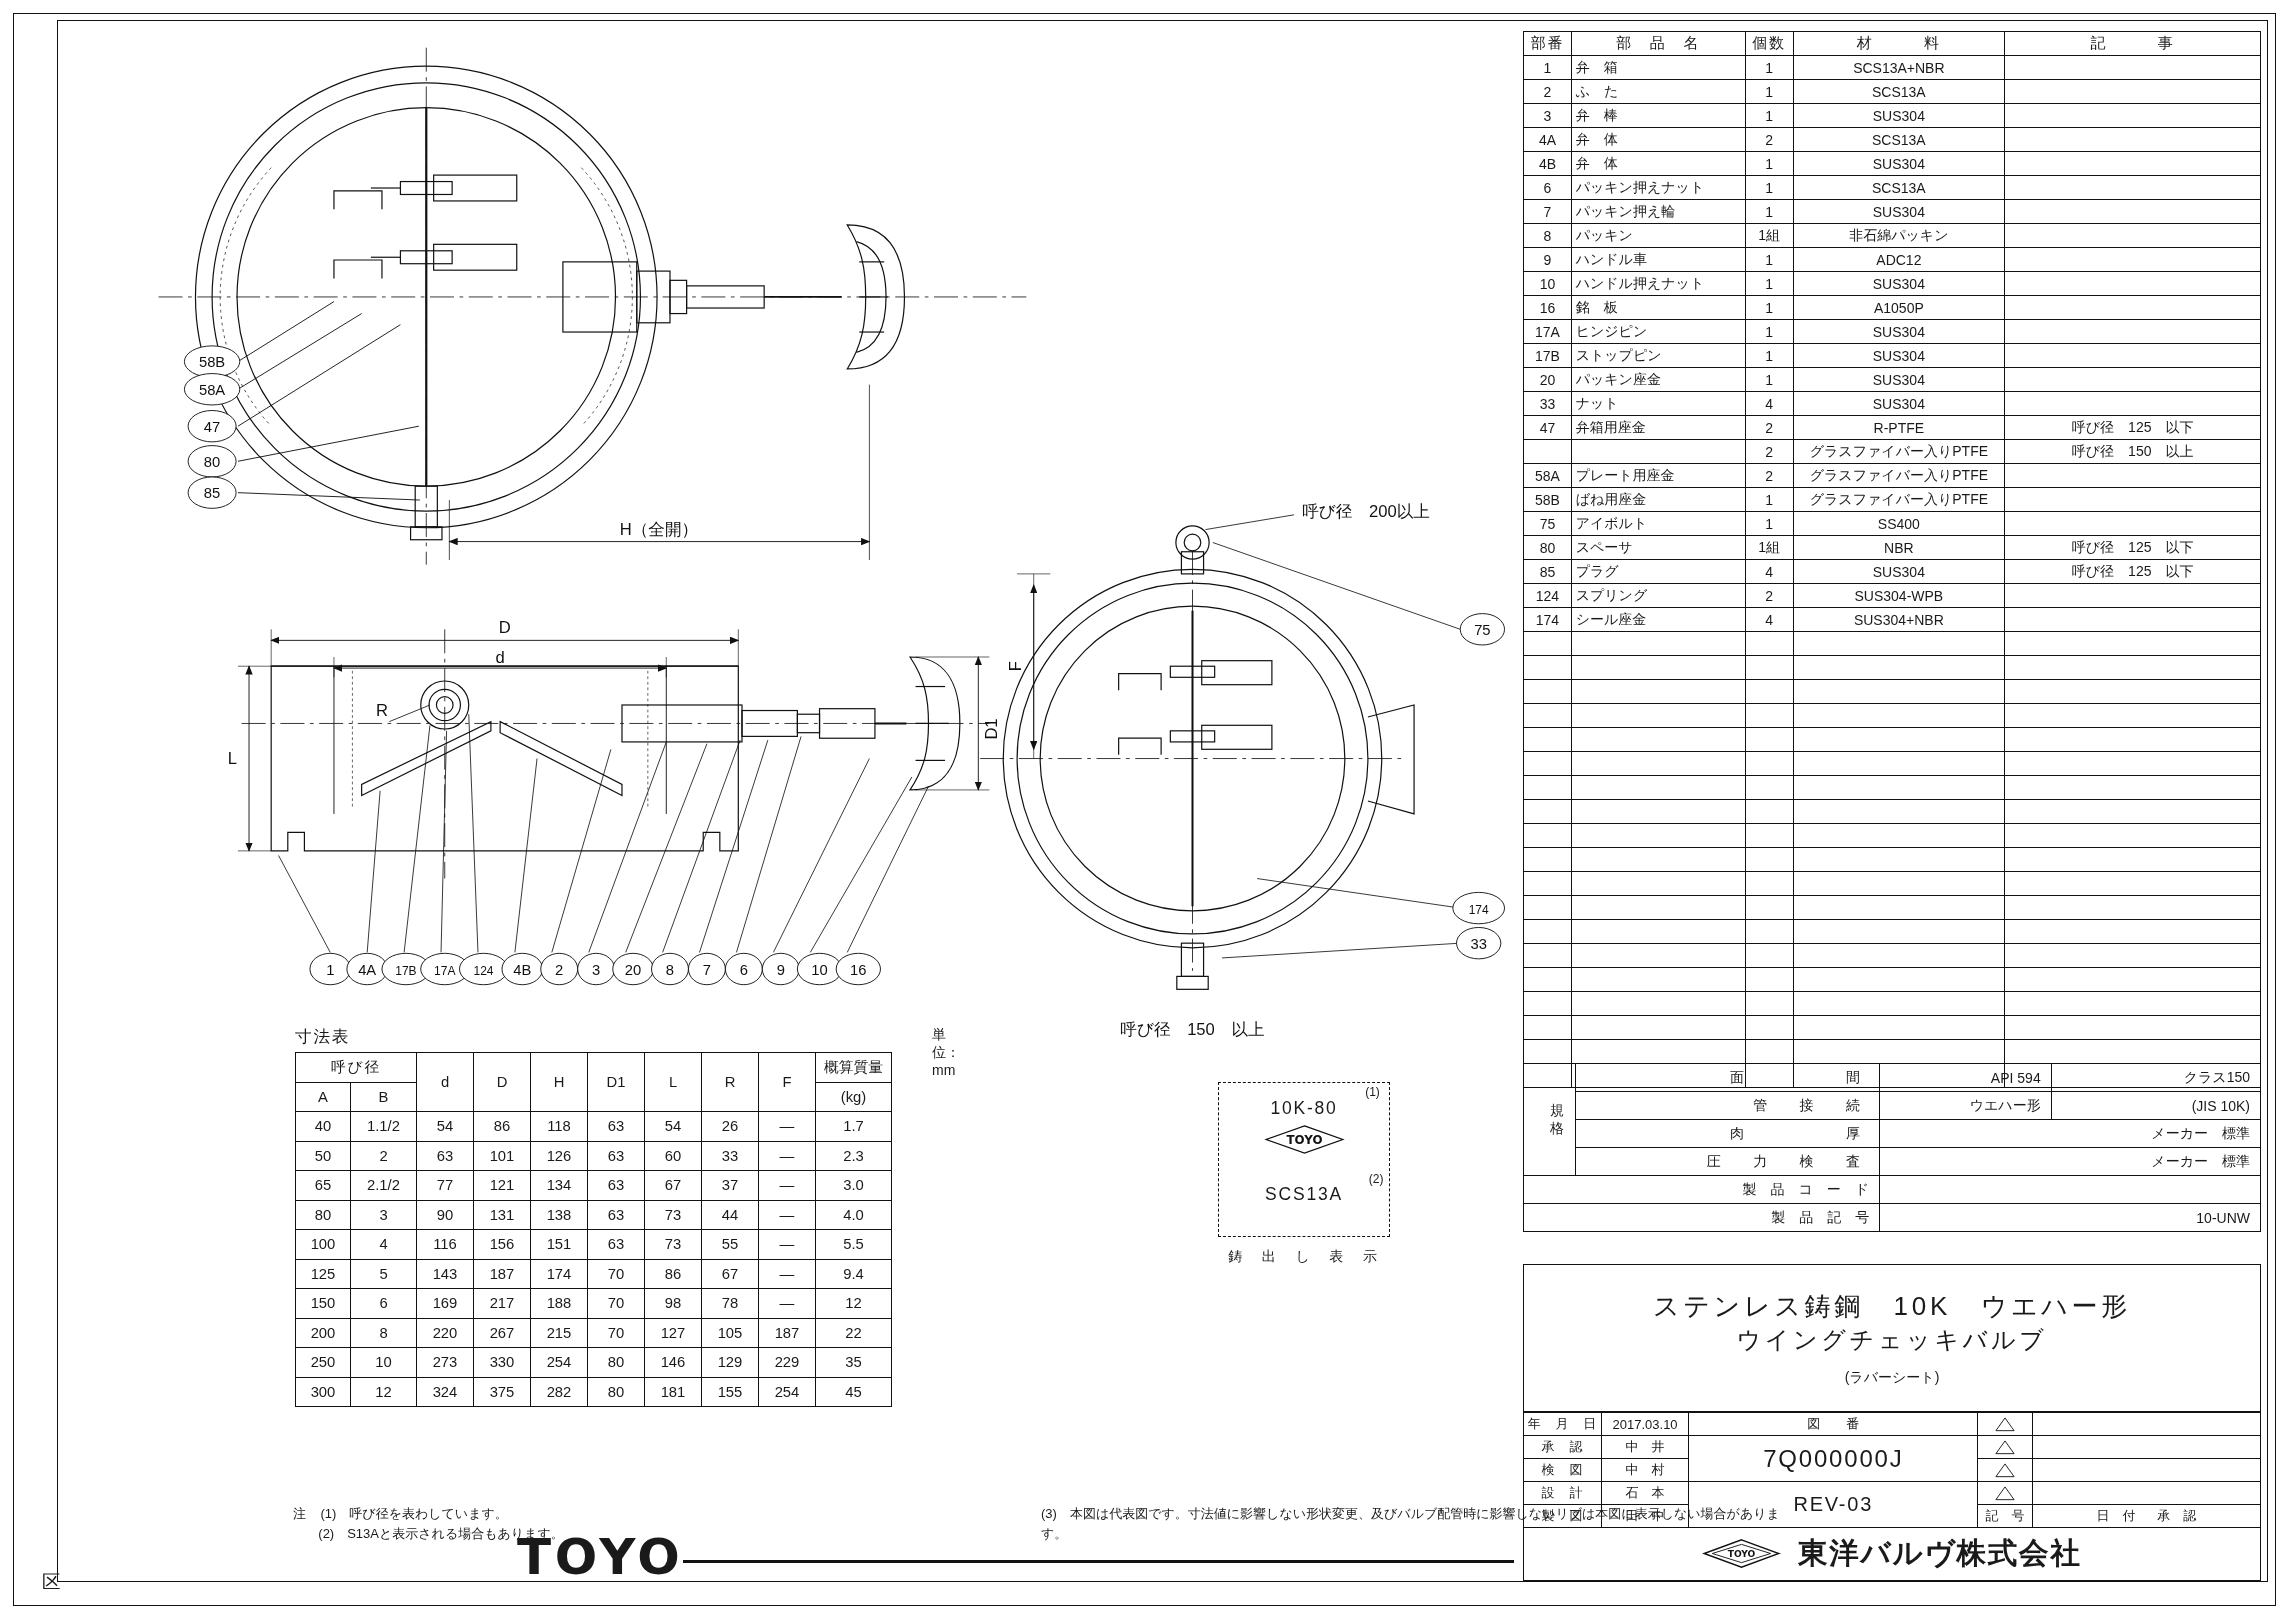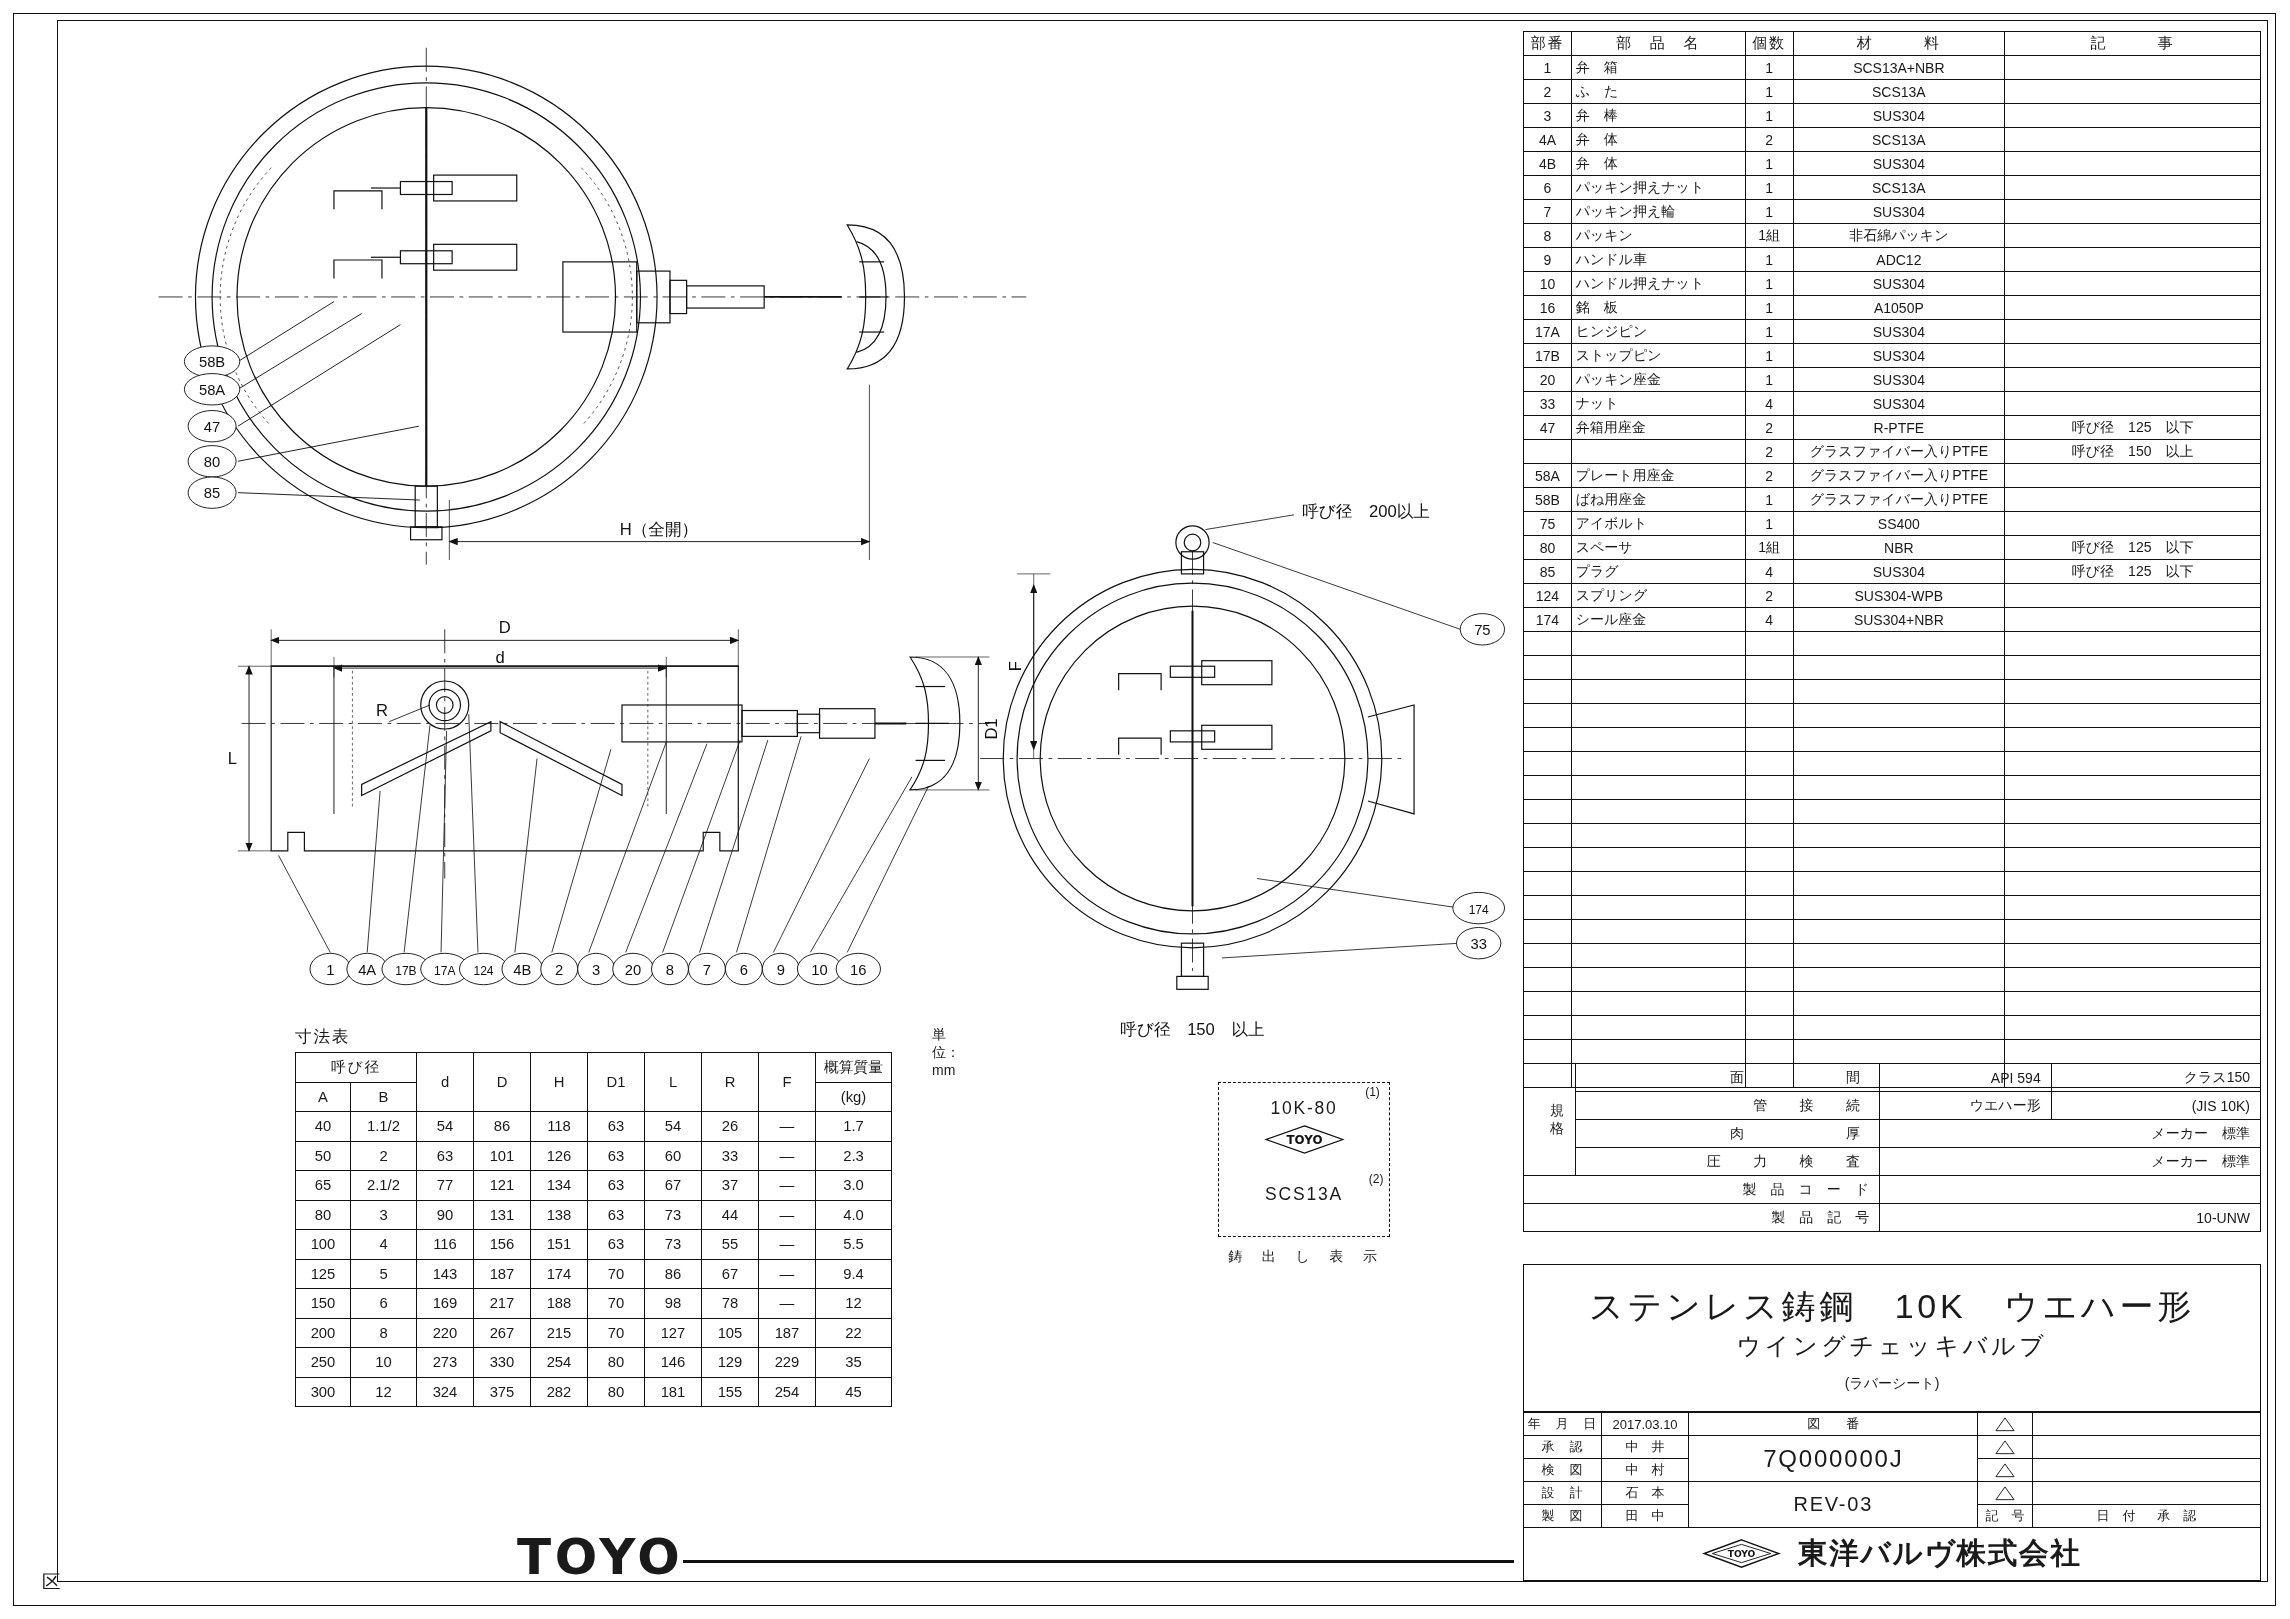--- a/index.html
+++ b/index.html
@@ -92,21 +92,21 @@
     left: 1523px; top: 1264px;
     width: 738px; height: 148px;
     border: 0.9px solid #111;
     box-sizing: border-box;
     display: flex;
     flex-direction: column;
     align-items: center;
     justify-content: center;
   }
   .title-main {
-    font-size: 34px;
+    font-size: 26px;
     letter-spacing: 3.7px;
     margin-bottom: 0;
   }
   .title-sub {
     font-size: 24px;
     letter-spacing: 3.7px;
   }
   .title-note {
     font-size: 14px;
     margin-top: 13px;
@@ -1100,19 +1100,27 @@
             <td>80</td>
             <td>181</td>
             <td>155</td>
             <td>254</td>
             <td class="c-kg">45</td>
           </tr>
         </tbody>
     </table>
   </div>
 
+  <div class="notes">
+    <span>注</span>
+    &nbsp;&nbsp;
+    <span>(1)　呼び径を表わしています。</span><br>
+    &nbsp;&nbsp;&nbsp;&nbsp;&nbsp;&nbsp;
+    <span>(2)　S13Aと表示される場合もあります。</span>
+    <div class="note-col2">(3)　本図は代表図です。寸法値に影響しない形状変更、及びバルブ配管時に影響しないリブは本図に表示しない場合があります。</div>
+  </div>
 
   <div class="toyo-word">TOYO</div>
   <div class="toyo-rule"></div>
   <div class="corner-mark">区</div>
 
 </div>
 
 
 </body></html>

